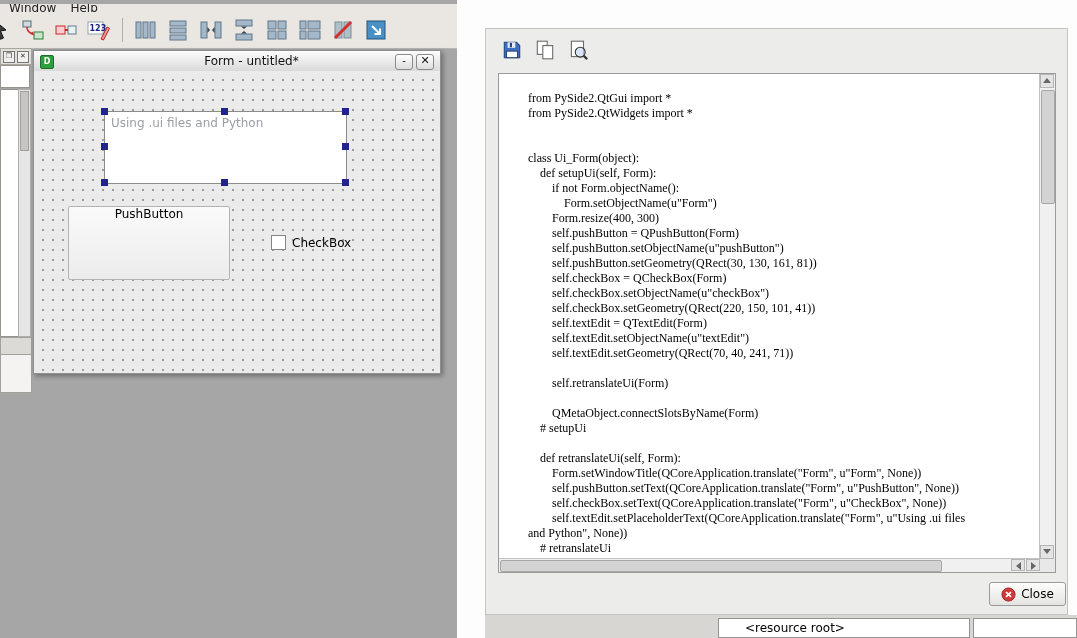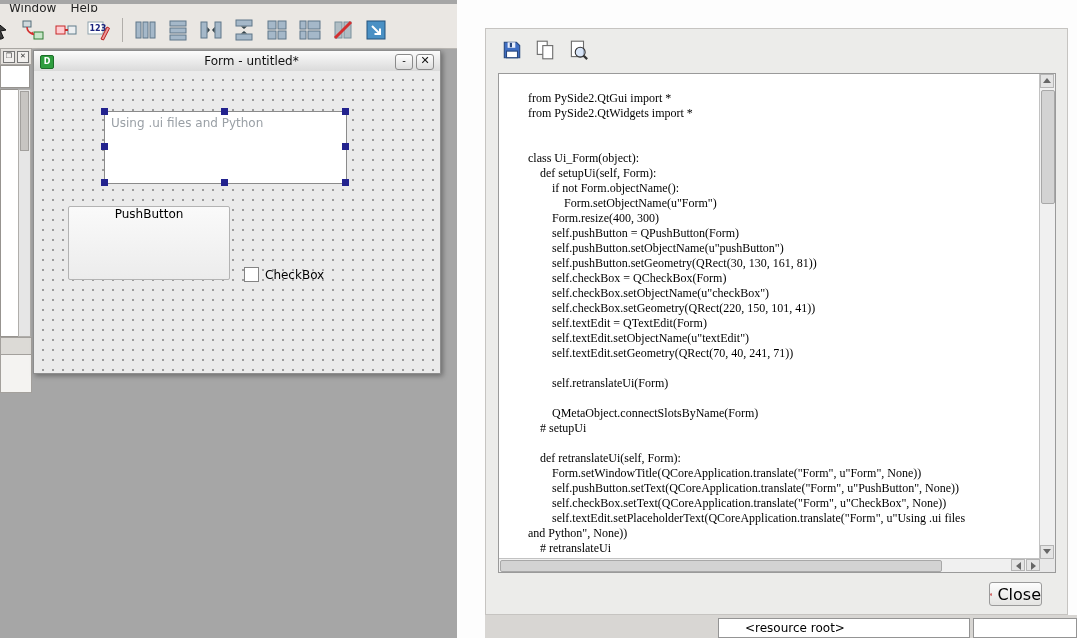--- a/index.html
+++ b/index.html
@@ -33,21 +33,21 @@
   .fw-min{right:27px;}
   .fw-close{right:6px;font-weight:bold;font-size:11px;}
   .fw-canvas{position:absolute;left:0;top:20px;right:0;bottom:0;
     background-color:#ebebeb;
     background-image:radial-gradient(circle,#9c9c9c 0.8px,transparent 0.9px);
     background-size:10px 10px;background-position:4px 4px;}
   .w-textedit{position:absolute;left:70px;top:40px;width:241px;height:71px;background:#fff;border:1px solid #8b8b8b;}
   .w-textedit .ph{padding:4px 6px;font-size:12px;color:#9aa0a6;}
   .handle{position:absolute;width:7px;height:7px;background:#23238e;}
   .w-push{position:absolute;left:34px;top:135px;width:160px;height:72px;background:linear-gradient(#fafafa,#ececec);border:1px solid #b3b3b3;border-radius:2px;display:flex;justify-content:center;font-size:12px;}
-  .w-check{position:absolute;left:210px;top:164px;display:flex;align-items:center;font-size:12px;margin-top:32px;}
+  .w-check{position:absolute;left:237px;top:164px;display:flex;align-items:center;font-size:12px;}
   .w-check .box{width:13px;height:13px;background:#fff;border:1px solid #848484;margin-right:6px;}
   
   .code-dialog{position:absolute;left:485px;top:28px;width:583px;height:587px;background:#ececea;border:1px solid #c6c4c1;box-sizing:border-box;}
   .dlg-toolbar{position:absolute;left:14px;top:9px;display:flex;gap:9px;}
   .dlg-tbtn{width:24px;height:24px;display:flex;align-items:center;justify-content:center;border-radius:3px;}
   .code-area{position:absolute;left:12px;top:44px;width:558px;height:500px;background:#fff;border:1px solid #9a9a9a;box-sizing:border-box;overflow:hidden;}
   .code-text{position:absolute;left:0;top:0;right:15px;bottom:13px;overflow:hidden;}
   .code-text pre{margin:12px;padding:5px 0 0 17px;font-family:Liberation Serif, serif;font-size:12px;line-height:15px;white-space:pre;}
   .vscroll{position:absolute;top:0;right:0;bottom:13px;width:15px;background:#f0f0f0;border-left:1px solid #c2c2c2;}
   .vscroll .sbtn{position:absolute;left:0;width:14px;height:14px;background:#e4e4e4;border:1px solid #b5b5b5;box-sizing:border-box;}
@@ -58,21 +58,21 @@
   .hscroll .thumb{position:absolute;left:1px;top:1px;height:10px;width:440px;background:#d3d3d3;border:1px solid #a8a8a8;border-radius:2px;}
   .hscroll .sbtn{position:absolute;top:0;width:14px;height:12px;background:#e4e4e4;border:1px solid #b5b5b5;box-sizing:border-box;}
   .hscroll .lt{right:15px;}
   .hscroll .rt{right:0;}
   .corner{position:absolute;right:0;bottom:0;width:15px;height:13px;background:#e8e8e8;}
   .tri{width:0;height:0;margin:3px auto 0;}
   .tri.up{border-left:4px solid transparent;border-right:4px solid transparent;border-bottom:5px solid #666;}
   .tri.dn{border-left:4px solid transparent;border-right:4px solid transparent;border-top:5px solid #666;}
   .tri.lt{border-top:4px solid transparent;border-bottom:4px solid transparent;border-right:5px solid #666;margin-top:2px;}
   .tri.rt{border-top:4px solid transparent;border-bottom:4px solid transparent;border-left:5px solid #666;margin-top:2px;}
-  .close-btn{position:absolute;left:503px;top:553px;width:53px;height:24px;background:linear-gradient(#fdfdfd,#e4e4e2);border:1px solid #9b9b9b;border-radius:3px;display:flex;align-items:center;justify-content:center;gap:5px;font-size:16px;box-sizing:border-box;}
+  .close-btn{position:absolute;left:503px;top:553px;width:77px;height:24px;background:linear-gradient(#fdfdfd,#e4e4e2);border:1px solid #9b9b9b;border-radius:3px;display:flex;align-items:center;justify-content:center;gap:5px;font-size:12px;box-sizing:border-box;}
   
   .bottom-strip{position:absolute;left:485px;top:615px;width:592px;height:23px;background:#d8d6d3;}
   .res-box1{position:absolute;left:718px;top:618px;width:252px;height:20px;background:#fff;border:1px solid #949494;box-sizing:border-box;font-size:12px;line-height:18px;padding-left:26px;}
   .res-box2{position:absolute;left:973px;top:618px;width:104px;height:20px;background:#fff;border:1px solid #949494;box-sizing:border-box;}
 </style>
 </head>
 <body>
 
 <div class="right-parent"></div>
 

